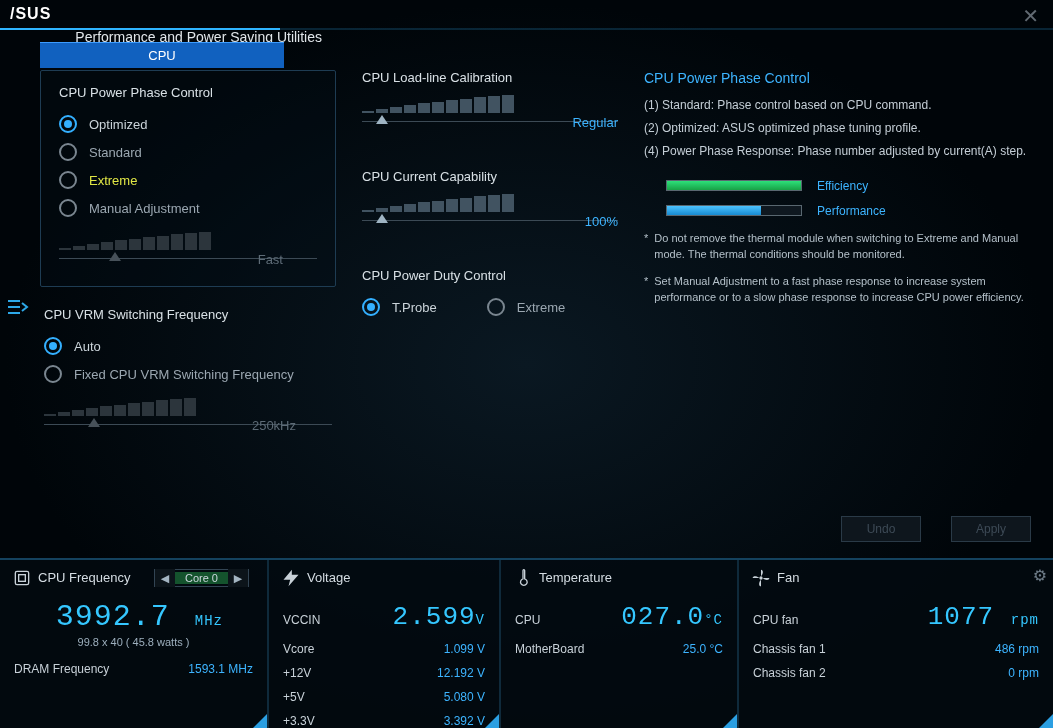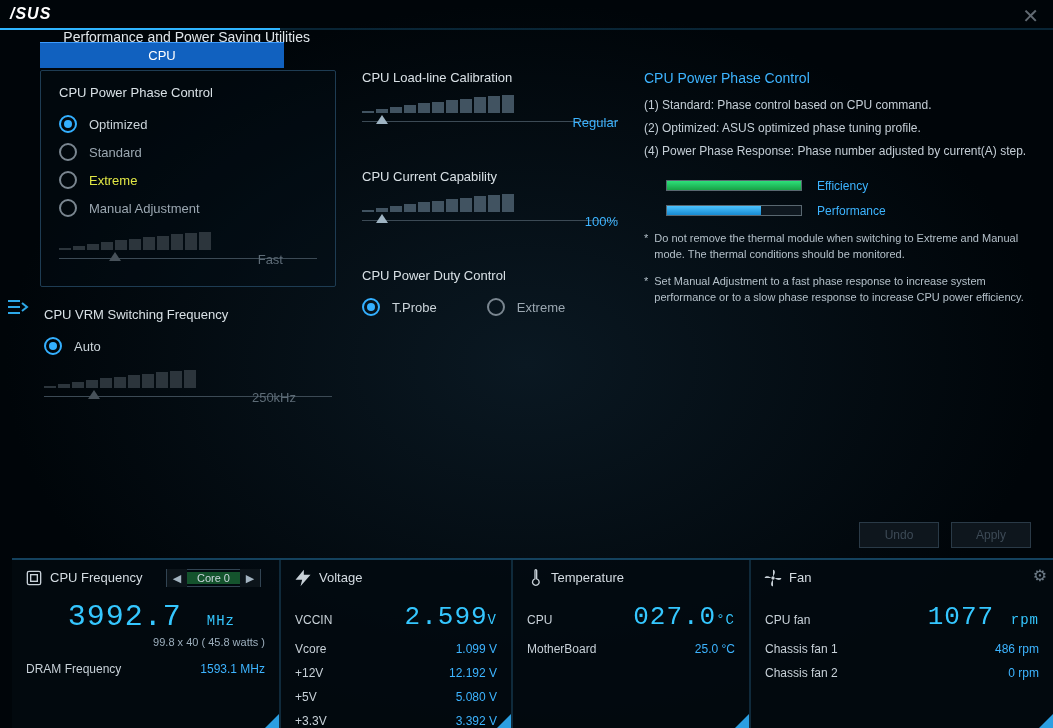--- a/index.html
+++ b/index.html
@@ -10,21 +10,21 @@
     color: #cbd4da;
     font-size: 13px;
     position: relative;
     user-select: none;
   }
   
   .header {
     height: 28px; display: flex; align-items: center;
     padding: 0 10px; position: relative;
   }
-  .logo { font-weight: 900; letter-spacing: 1px; font-style: italic; font-size: 16px; margin-right: 12px; color:#fff; }
+  .logo { font-weight: 900; letter-spacing: 1px; font-size: 16px; margin-right: 24px; color:#fff; }
   .title { font-size: 14px; color:#e0e6ea;margin-top:46px; }
   .close-x { position:absolute; right:14px; top:4px; font-size:20px; color:#616a72; cursor:pointer;}
   .header-line {
     position:absolute; left:0; right:0; top:28px; height:2px;
     background: linear-gradient(to right, #2fb5ff 0 280px, rgba(47,181,255,.18) 280px 100%);
   }
   
   .side-tab{
     position:absolute; left:0; top:290px; width:34px; height:34px; display:flex; align-items:center; justify-content:center;
     cursor:pointer;
@@ -75,44 +75,44 @@
   .info-list p{font-size:12px;color:#c4ced6;line-height:1.6;margin-bottom:4px;}
   .bars-demo{margin:18px 0 8px 22px;}
   .demobar{width:136px;height:11px;border:1px solid #596770;margin-bottom:14px;position:relative;background:#0f1820;}
   .demobar .fill{height:100%;}
   .demobar.green .fill{width:100%;background:linear-gradient(#2de07a,#18a246);}
   .demobar.blue .fill{width:70%;background:linear-gradient(#4cc3ff,#178ad1);}
   .demobar-lbl{position:absolute;left:150px;top:-2px;color:#3db4ff;font-size:12px;}
   .note{font-size:11px;color:#b4c0c9;line-height:1.5;margin-top:10px;display:flex;gap:6px;}
   .note .ast{flex:none;}
   
-  .btnbar{position:absolute;right:22px;bottom:180px;display:flex;gap:12px;margin-left:24px;}
+  .btnbar{position:absolute;right:22px;bottom:186px;display:flex;gap:30px;margin-left:24px;}
   .btn{width:80px;height:26px;border:1px solid #2a3a47;background:#0e161d;color:#3d4a56;
         display:flex;align-items:center;justify-content:center;font-size:12px;}
   
   .status-strip{
-    position:absolute;left:12px;right:0;bottom:0;height:170px;
+    position:absolute;left:0;right:0;bottom:0;height:170px;
     border-top:2px solid #14425e;background:rgba(2,10,16,.8);
     display:flex;
   }
   .status-panel{
     flex:none;position:relative;height:100%;
     border-left:1px solid #0f2a3b;border-right:1px solid #0f2a3b;
     padding:10px 14px 10px 14px;
   }
   .sp1{width:268px;border-left:none;}
   .sp2{width:232px;}
   .sp3{width:238px;}
   .sp4{flex:1;border-right:none;}
   .sp-head{color:#d4dce2;font-size:13px;margin-left:24px;height:20px;}
   .sp-icon{position:absolute;left:12px;top:8px;width:20px;height:20px;}
   .sp-corner{position:absolute;right:0;bottom:0;width:0;height:0;border-left:14px solid transparent;border-bottom:14px solid #2b9fe2;}
   .freq-main{font-family:"Courier New",monospace;font-size:30px;letter-spacing:1px;color:#35c7ff;text-align:right;margin-top:10px;}
   .freq-unit{font-size:14px;margin-left:6px;}
-  .freq-sub{font-size:11px;color:#9dafbd;text-align:right;margin-top:2px;}
+  .freq-sub{font-size:11px;color:#9dafbd;text-align:center;margin-top:2px;}
   .kv-row{display:flex;justify-content:space-between;font-size:12px;margin-top:10px;color:#c8d1d8;}
   .kv-row .v{color:#3db4ff;}
   .big-v{font-family:"Courier New",monospace;font-size:26px;color:#35c7ff;letter-spacing:1px;}
   .big-v .u{font-size:14px;}
   .core-step{position:absolute;right:18px;top:9px;display:flex;align-items:center;gap:0;height:18px;
     border:1px solid #324453;font-size:11px;}
   .core-step .arrow{width:20px;height:18px;display:flex;align-items:center;justify-content:center;cursor:pointer;color:#a3b4c1;background:#0c141a;}
   .core-step .lbl{padding:0 10px;background:#14532d;color:#cdd7de}
   .gear{position:absolute;right:6px;top:6px;font-size:16px;color:#6e7c88;cursor:pointer;}
 </style>
@@ -178,20 +178,24 @@
         <div class="tri dim" style="left:50px"></div>
         <div class="val dim" style="right:34px">Fast</div>
       </div>
     </div>
 
     <div class="group" style="padding:0 4px;">
       <div class="section-title">CPU VRM Switching Frequency</div>
       <div class="radio-row">
         <span class="radio sel"></span>
           <span class="radio-label">Auto</span>
+      </div>
+      <div class="radio-row dim">
+        <span class="radio"></span>
+          <span class="radio-label">Fixed CPU VRM Switching Frequency</span>
       </div>
       <div class="barslider">
         <div class="bars dim">
             <span style="height:2px"></span>
             <span style="height:4px"></span>
             <span style="height:6px"></span>
             <span style="height:8px"></span>
             <span style="height:10px"></span>
             <span style="height:11px"></span>
             <span style="height:13px"></span>

